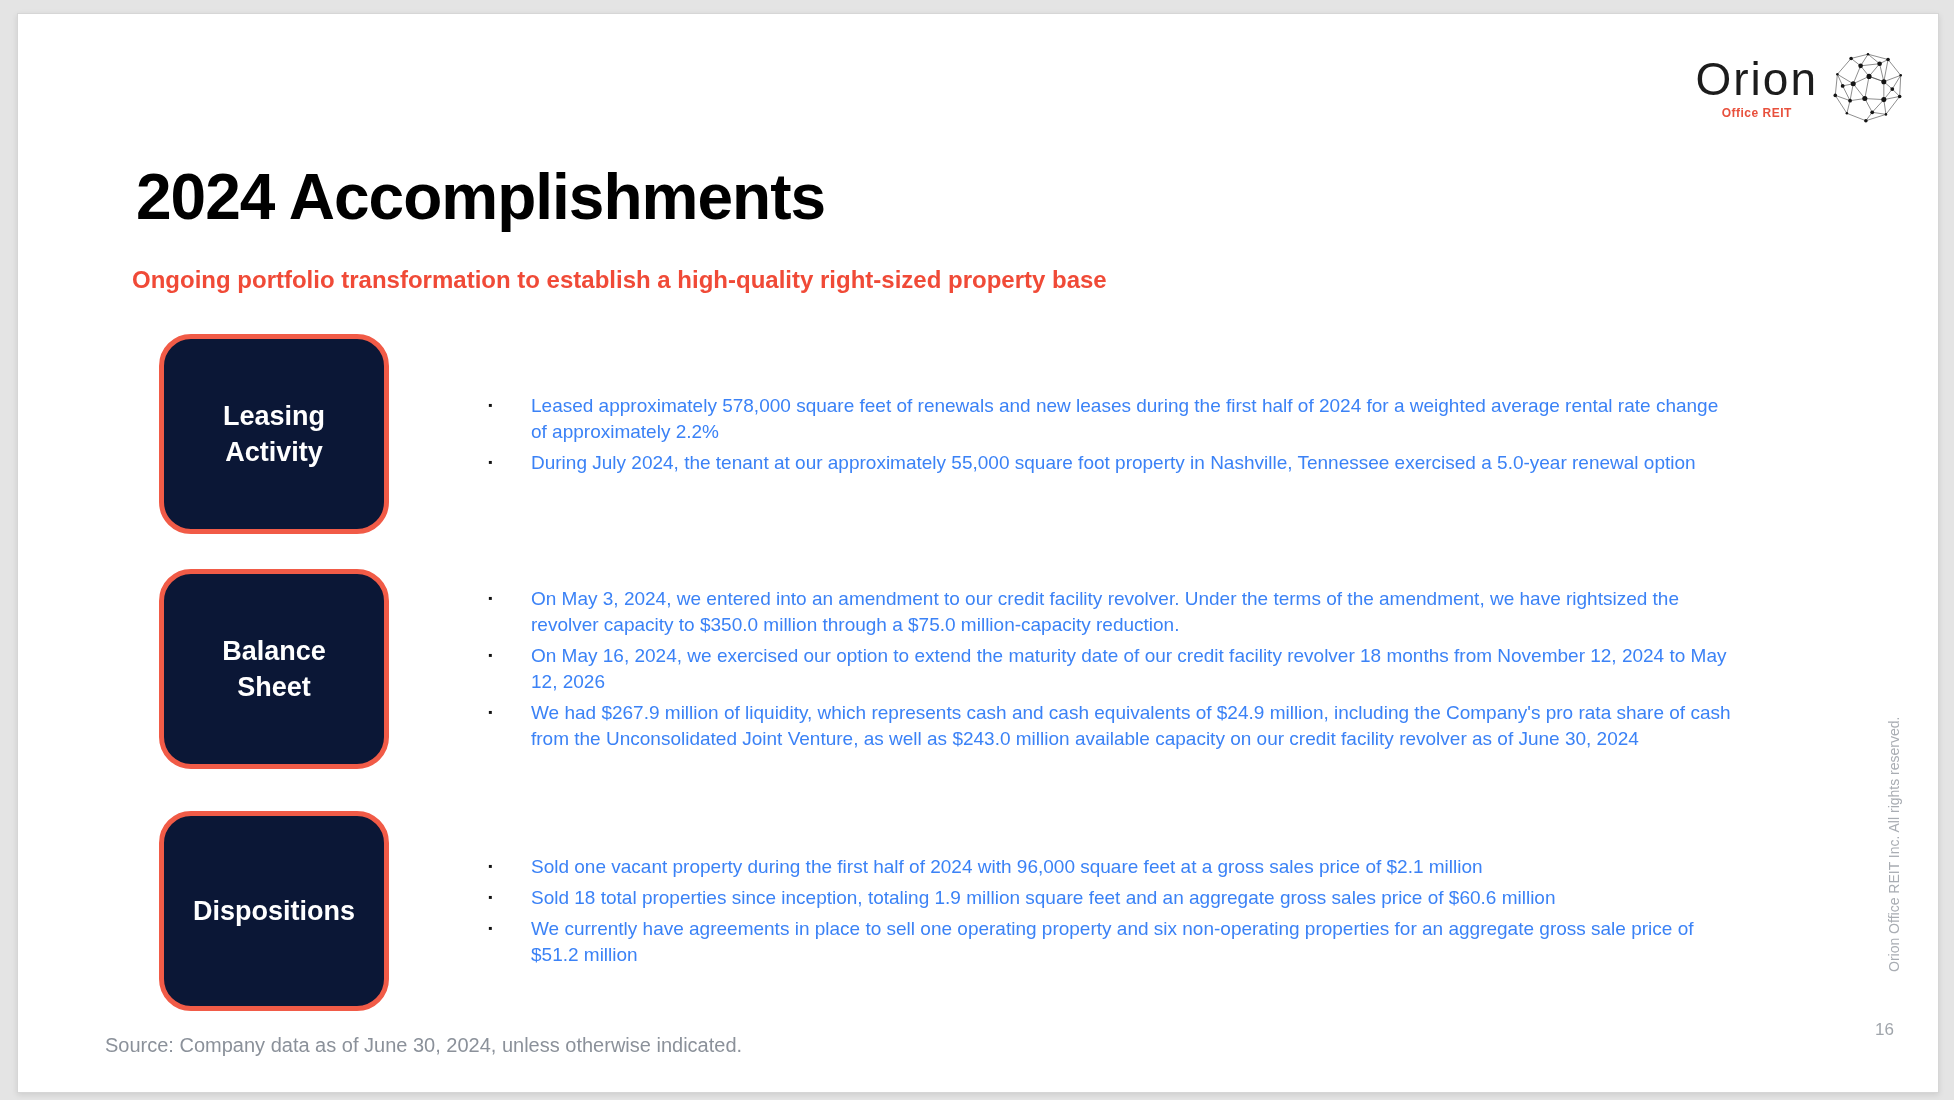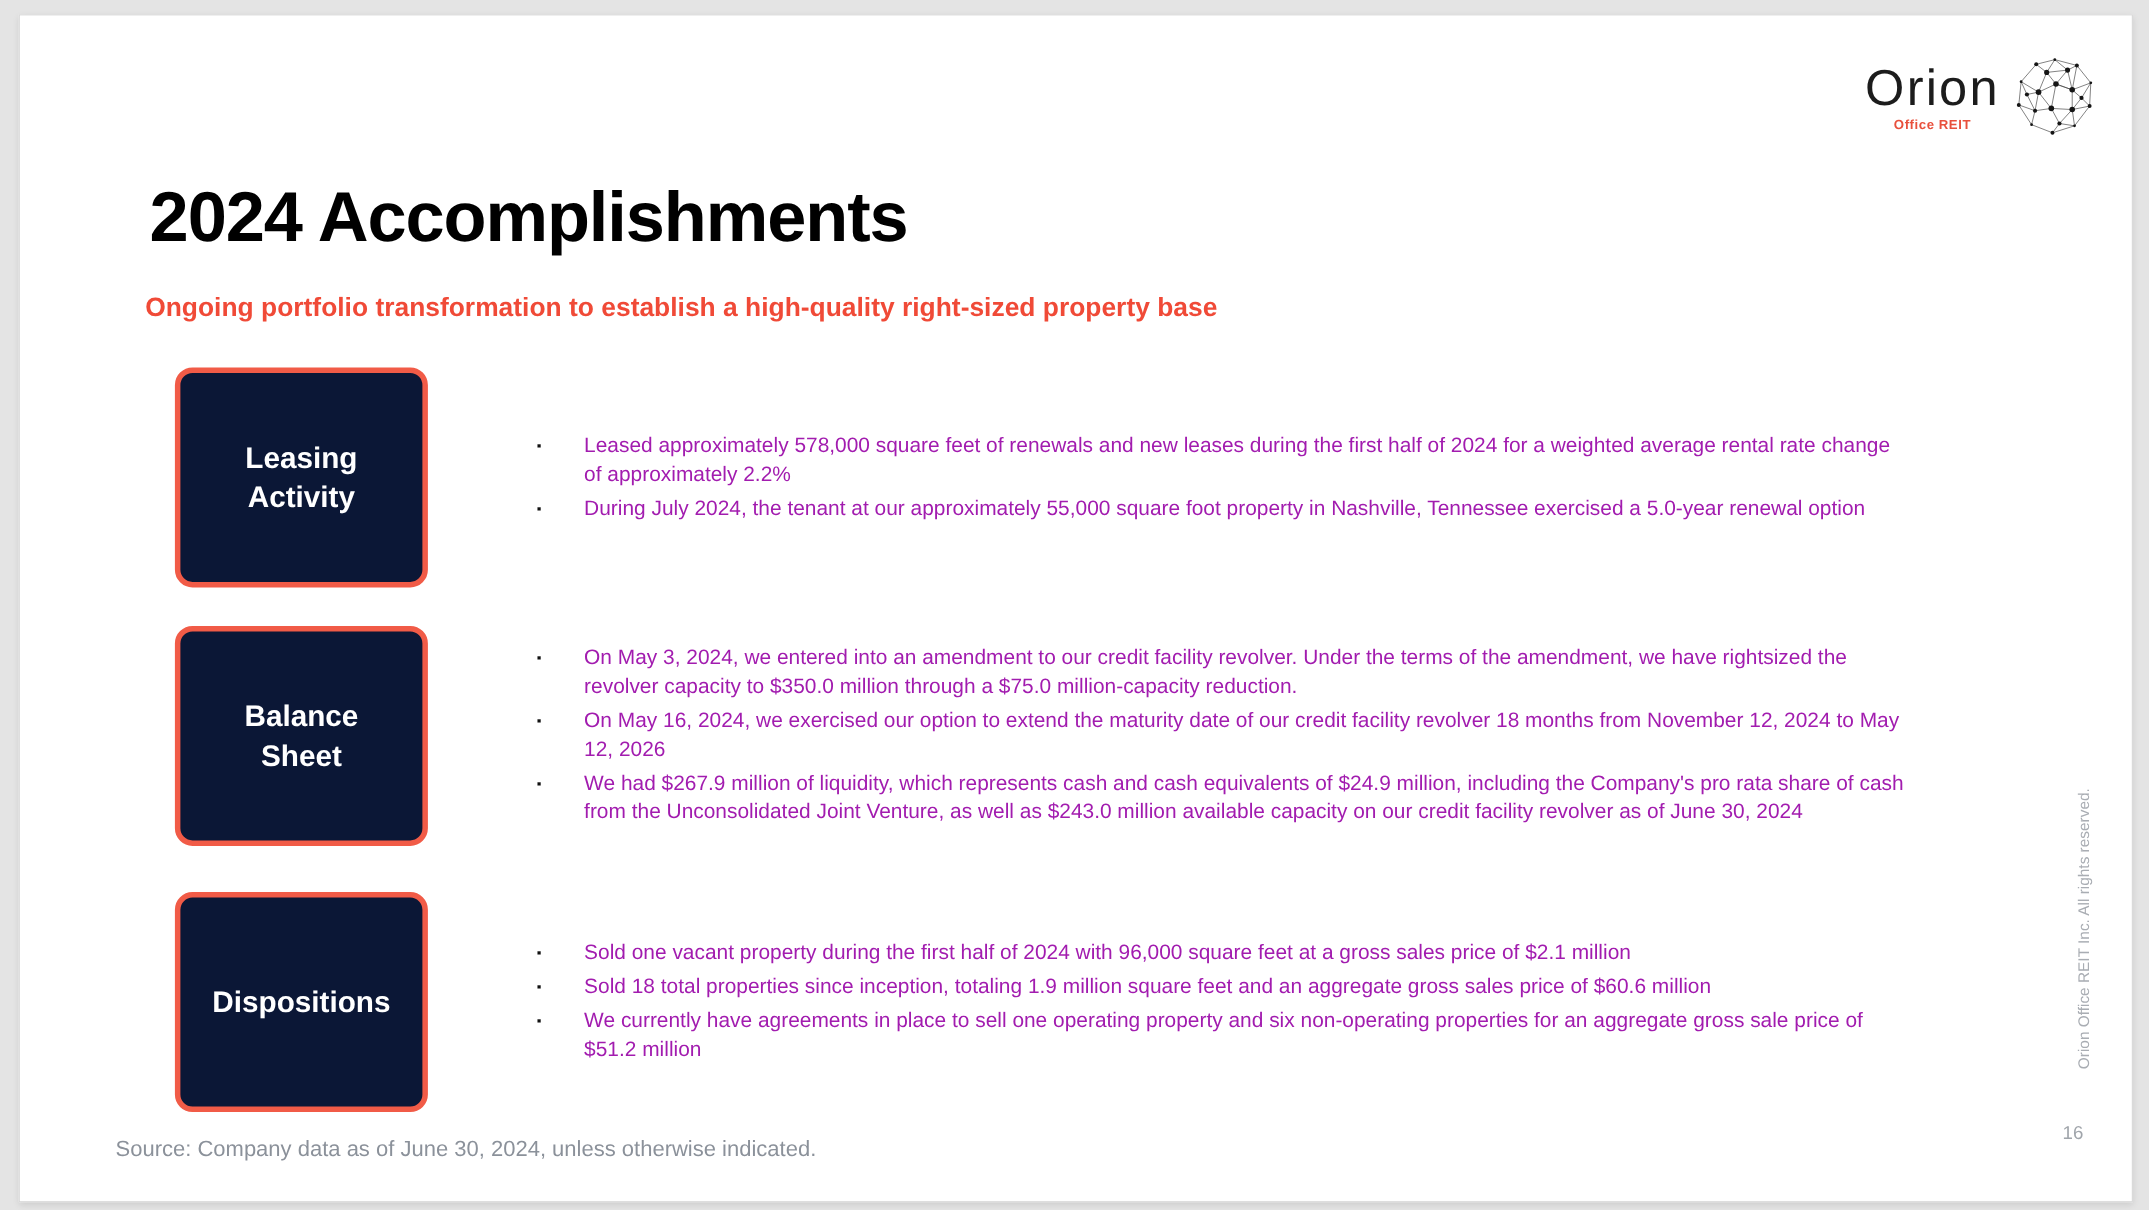--- a/index.html
+++ b/index.html
@@ -48,29 +48,29 @@
     display:flex; align-items:center;
   }
   .row-1 { top:320px; }
   .row-2 { top:555px; }
   .row-3 { top:797px; }
   .pill {
     flex:0 0 auto;
     width:230px; height:200px; box-sizing:border-box;
     background:#0b1736;
     border:5px solid #f15b47;
-    border-radius:16px;
+    border-radius:32px;
     display:flex; flex-direction:column; justify-content:center; align-items:center;
     color:#ffffff; font-weight:700; font-size:27px; line-height:1.35;
     text-align:center;
   }
   .bullets {
     margin:0 0 0 97px; padding:0; list-style:none;
     width:1245px;
-    font-size:19px; line-height:26px; color:#a21caf;
+    font-size:19px; line-height:26px; color:#3b82f6;
   }
   .bullets li { position:relative; padding-left:45px; }
   .bullets li + li { margin-top:5px; }
   .bullets li::before {
     content:"▪";
     position:absolute; left:2px; top:-1px;
     font-size:12px; color:#111;
   }
   
   .footer {

